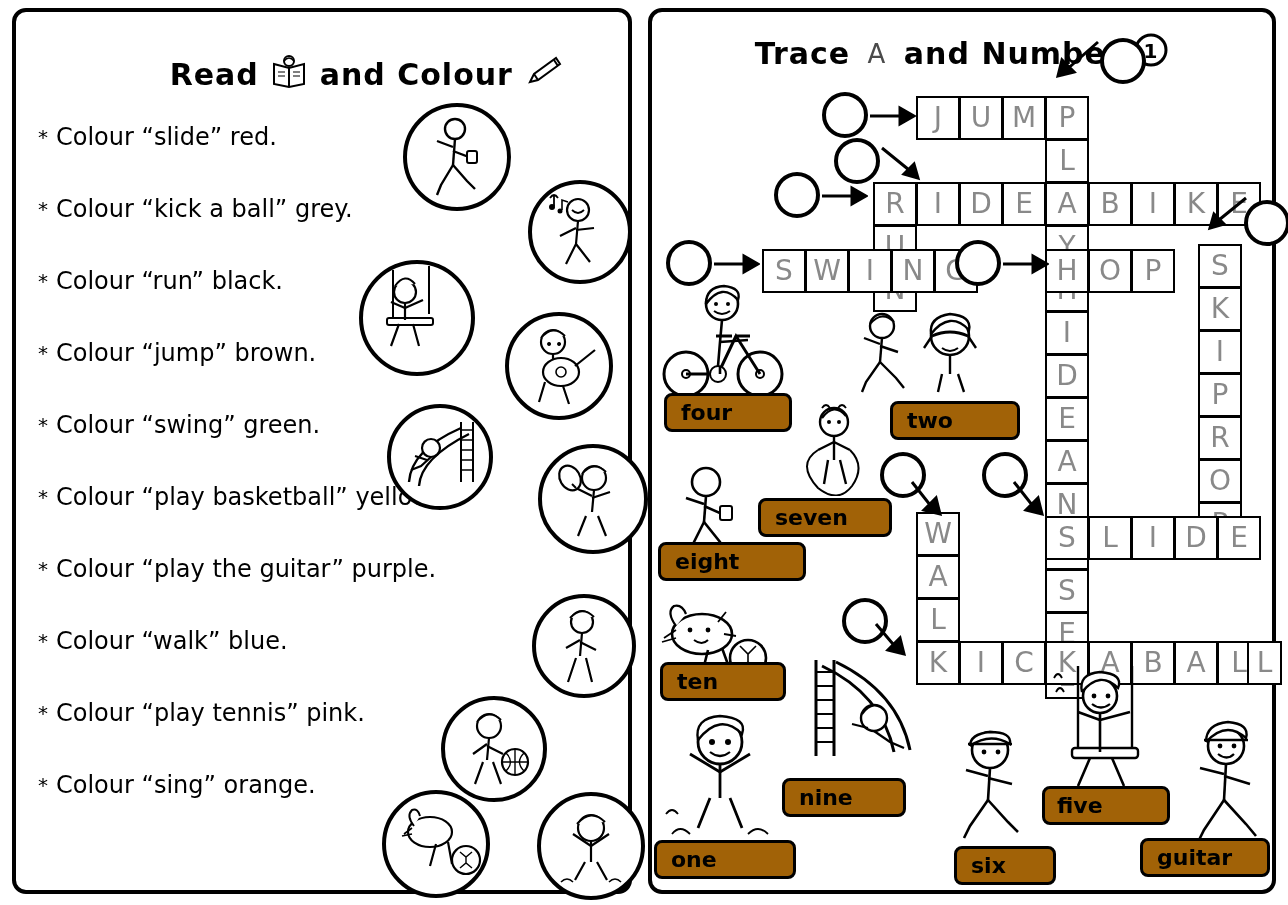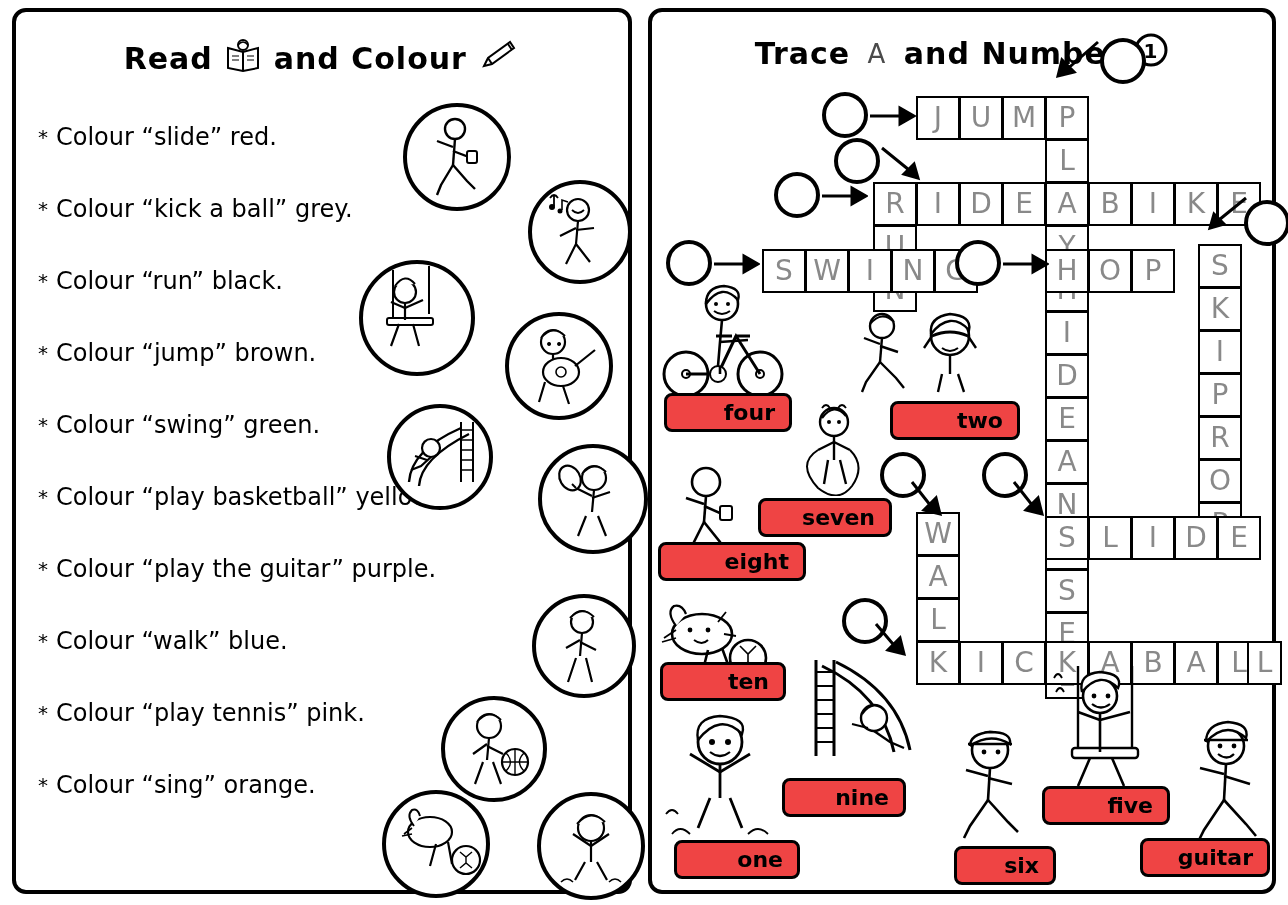--- a/index.html
+++ b/index.html
@@ -5,21 +5,21 @@
   html,body{margin:0;padding:0;background:#ffffff;}
   body{width:1288px;height:905px;font-family:"DejaVu Sans",sans-serif;color:#000;overflow:hidden;}
   .page{position:relative;width:1288px;height:905px;}
 
   .panel{position:absolute;border:4px solid #000;border-radius:14px;background:#fff;box-sizing:border-box;}
   #left-panel{left:12px;top:8px;width:620px;height:886px;}
   #right-panel{left:648px;top:8px;width:628px;height:886px;}
 
   
   .title{position:absolute;width:100%;text-align:center;font-weight:bold;font-family:"DejaVu Sans",sans-serif;}
-  #left-title{top:26px;font-size:30px;letter-spacing:1px;}
+  #left-title{top:42px;font-size:30px;letter-spacing:1px;margin-left:46px;}
   #right-title{top:20px;font-size:30px;letter-spacing:1px;}
   .title .tw{display:inline-block;vertical-align:middle;}
   .title .ic{display:inline-block;vertical-align:middle;}
 
   
   #instructions{position:absolute;left:22px;top:110px;width:540px;}
   .instr{display:flex;align-items:flex-start;font-size:24px;line-height:30px;margin-bottom:42px;font-family:"DejaVu Sans",sans-serif;}
   .instr .star{width:18px;flex:0 0 18px;font-size:20px;}
   .instr .txt{flex:1;}
 
@@ -32,22 +32,22 @@
   .cell{position:absolute;width:44px;height:44px;border:2px solid #000;box-sizing:border-box;background:#fff;
         font-size:28px;line-height:40px;text-align:center;color:#4b4b4b;font-family:"DejaVu Sans",sans-serif;}
   .cell span{opacity:.65;letter-spacing:0;}
 
   
   .marker{position:absolute;}
   .marker .circ{position:absolute;width:46px;height:46px;border:4px solid #000;border-radius:50%;box-sizing:border-box;background:#fff;}
   .marker svg{position:absolute;}
 
   
-  .wordbox{position:absolute;border:3px solid #000;border-radius:8px;background:#ef4444;
-           font-weight:bold;font-size:22px;padding:4px 14px;text-align:right;box-sizing:border-box;
+  .wordbox{position:absolute;border:3px solid #000;border-radius:8px;background:#a16207;
+           font-weight:bold;font-size:22px;padding:4px 14px;text-align:left;box-sizing:border-box;
            font-family:"DejaVu Sans",sans-serif;}
 
   
   .art{position:absolute;}
   .art svg{display:block;}
 </style>
 </head>
 <body>
 
 <div class="page">
@@ -539,20 +539,20 @@
           <path d="M54 88 L34 118 L28 130 M54 88 L76 112 L86 124" stroke="#000" stroke-width="2.6" fill="none"></path>
         </svg>
       </div>
 
       <div class="wordbox" style="left:12px;top:381px;width:128px;">four</div>
       <div class="wordbox" style="left:238px;top:389px;width:130px;">two</div>
       <div class="wordbox" style="left:106px;top:486px;width:134px;">seven</div>
       <div class="wordbox" style="left:6px;top:530px;width:148px;">eight</div>
       <div class="wordbox" style="left:8px;top:650px;width:126px;">ten</div>
       <div class="wordbox" style="left:130px;top:766px;width:124px;">nine</div>
-      <div class="wordbox" style="left:22px;top:828px;width:126px;">one</div>
+      <div class="wordbox" style="left:2px;top:828px;width:142px;">one</div>
       <div class="wordbox" style="left:302px;top:834px;width:102px;">six</div>
       <div class="wordbox" style="left:390px;top:774px;width:128px;padding-left:12px;">five</div>
       <div class="wordbox" style="left:488px;top:826px;width:130px;">guitar</div>
 
     </div>
   </div>
 </div>
 
 </body></html>

